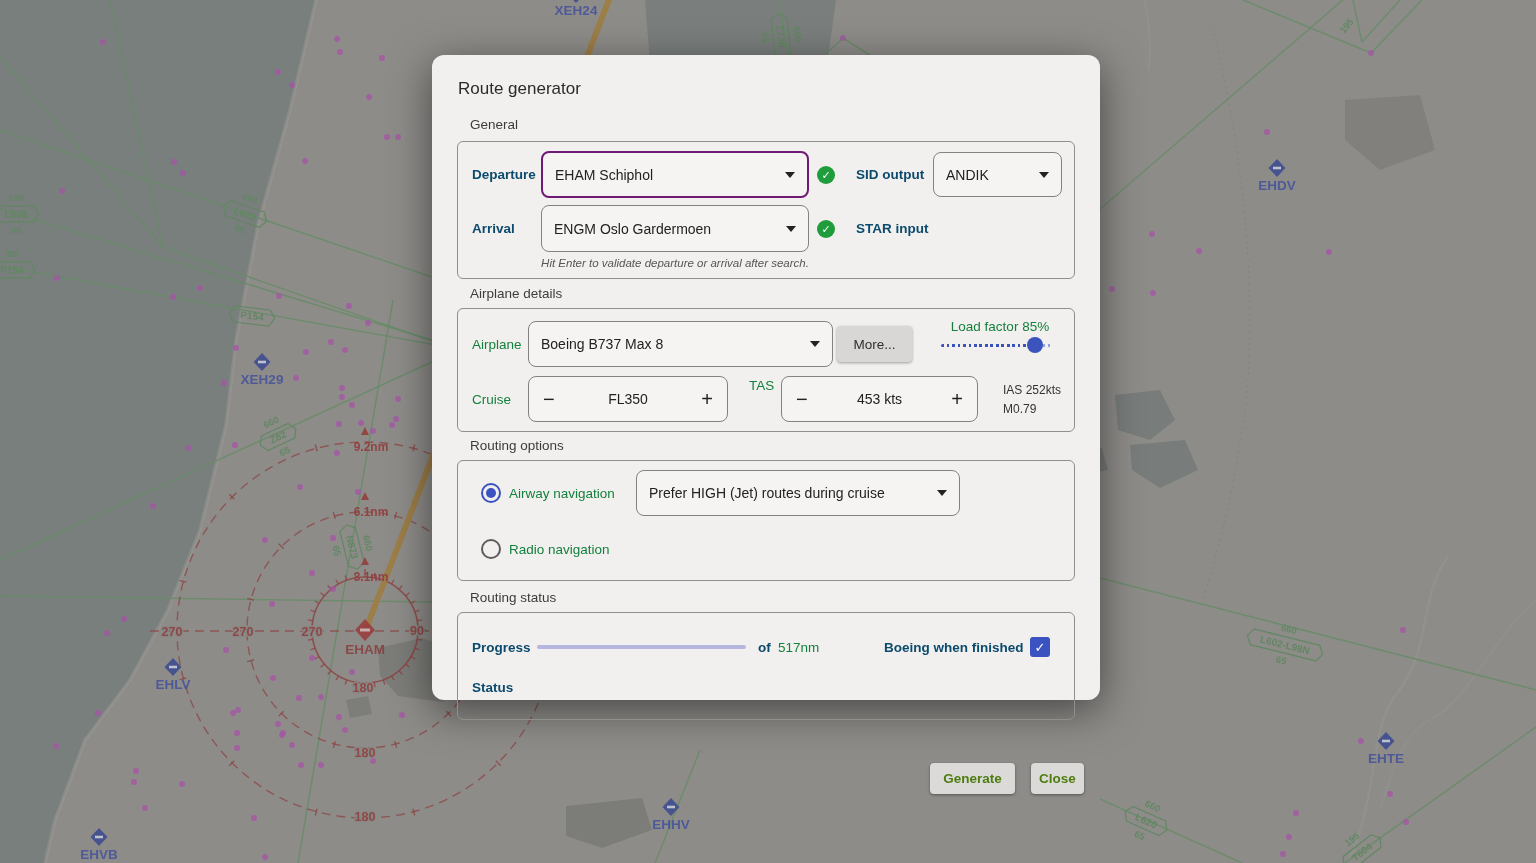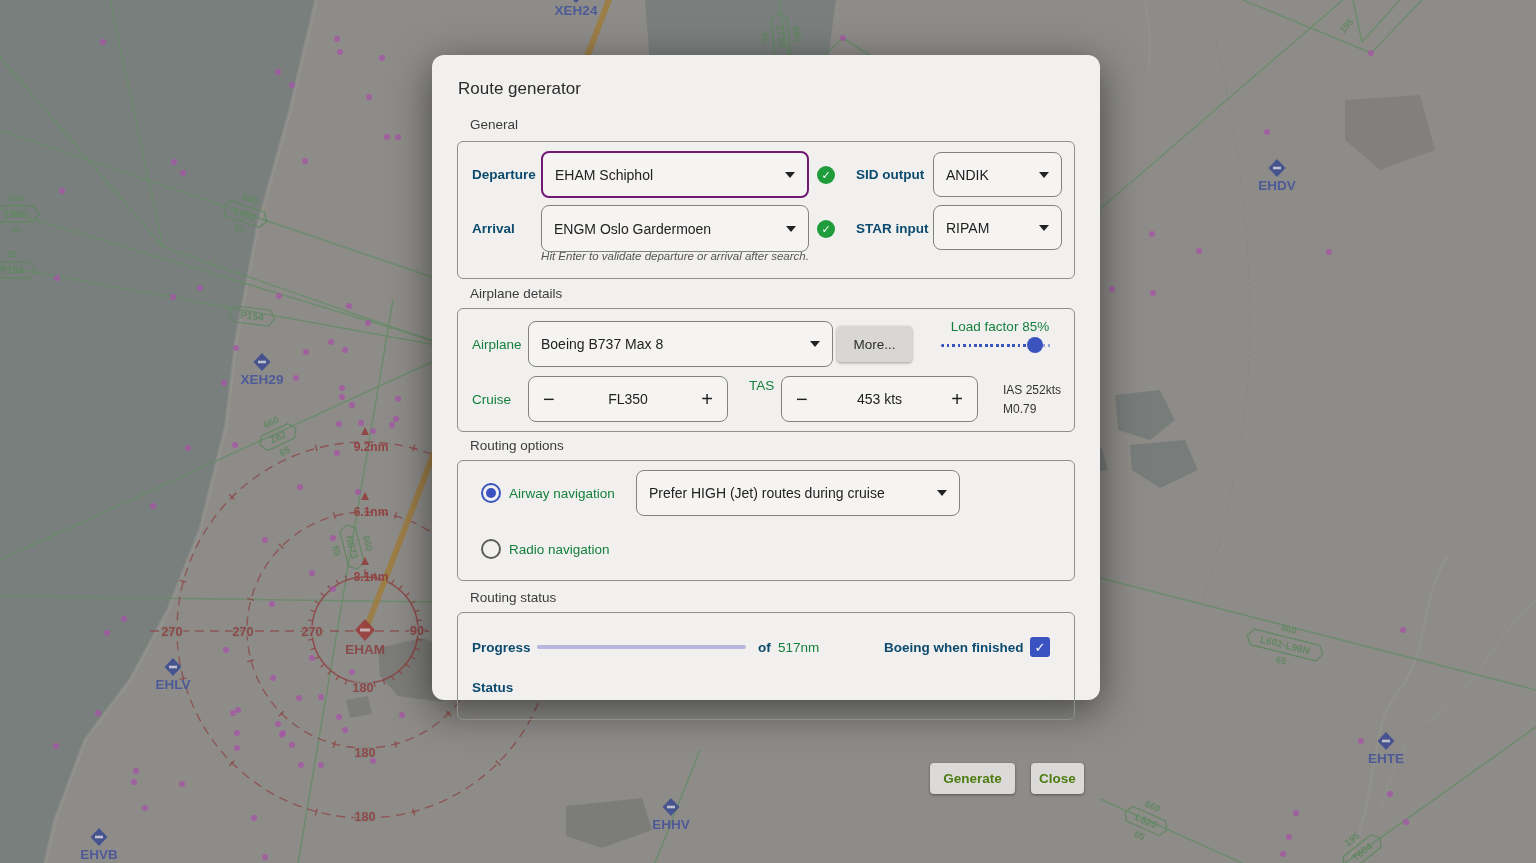--- a/index.html
+++ b/index.html
@@ -419,25 +419,21 @@
         <span class="caret"></span>
       </div>
 
       <span class="lbl" style="position:absolute;left:14px;top:79px">Arrival</span>
       <div class="fld" style="left:83px;top:63px;width:268px;height:47px">
         <span class="val">ENGM Oslo Gardermoen</span>
         <span class="caret"></span>
       </div>
       <div class="chk-circle" style="left:359px;top:78px">✓</div>
       <span class="lbl" style="position:absolute;left:398px;top:79px">STAR input</span>
-      <div class="fld" style="left:475px;top:63px;width:129px;height:45px">
-        <span class="val">RIPAM</span>
-        <span class="caret"></span>
-      </div>
-      <div class="hint" style="left:83px;width:268px;top:108px">Hit Enter to validate departure or arrival after search.</div>
+      <div class="hint" style="left:83px;width:268px;top:115px">Hit Enter to validate departure or arrival after search.</div>
     </div>
 
     <div class="sec-label" style="top:231px">Airplane details</div>
     <div class="gbox" style="top:253px;height:124px">
       <span class="rlbl" style="position:absolute;left:14px;top:28px">Airplane</span>
       <div class="fld" style="left:70px;top:12px;width:305px;height:46px">
         <span class="val">Boeing B737 Max 8</span>
         <span class="caret"></span>
       </div>
       <button class="btn-more" style="left:379px;top:17px;width:75px;height:36px">More...</button>

